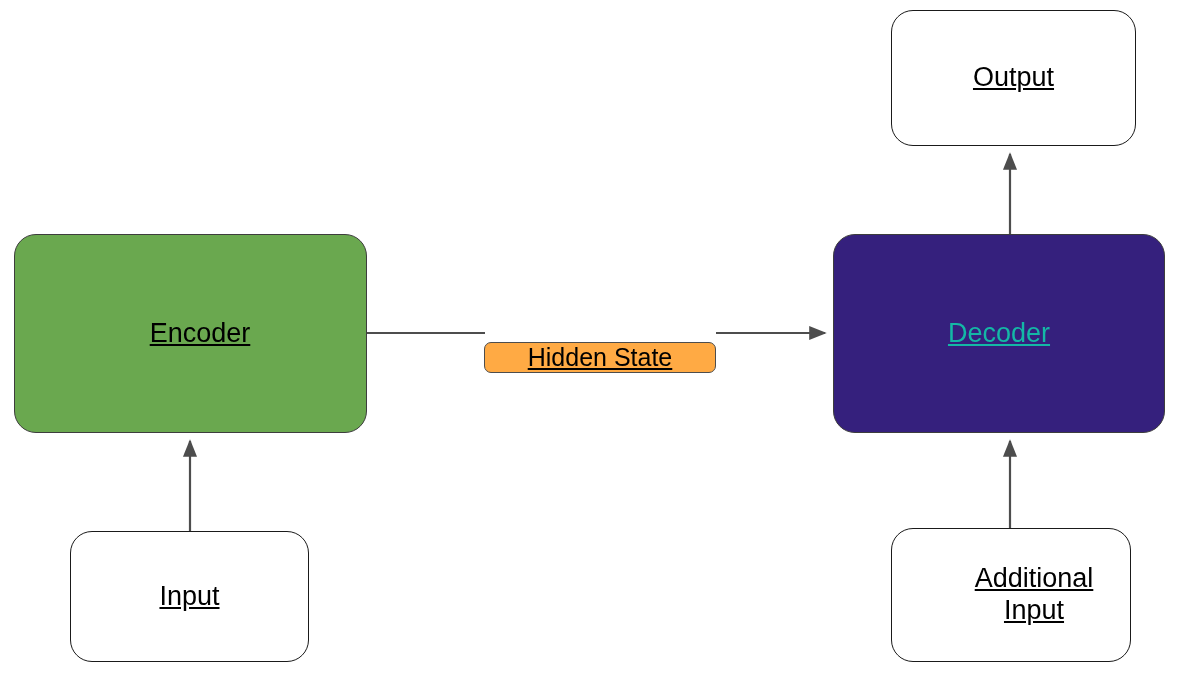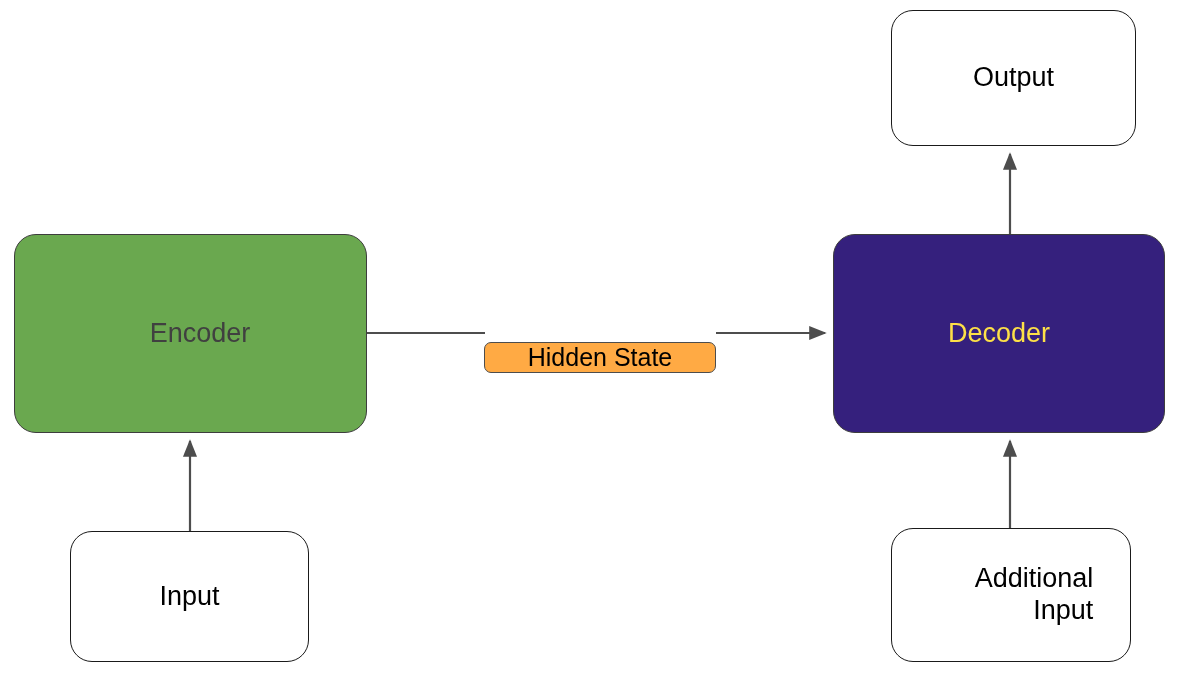--- a/index.html
+++ b/index.html
@@ -23,54 +23,55 @@
     top: 0;
     width: 1200px;
     height: 678px;
   }
   .node {
     position: absolute;
     box-sizing: border-box;
     display: flex;
     align-items: center;
     justify-content: center;
-    text-align: right;
+    text-align: center;
     line-height: 1.18;
     user-select: none;
+    text-decoration: underline;
   }
   .node-label {
     display: block;
     white-space: pre-line;
   }
 
   
   .node.plain {
     background: #ffffff;
     border: 1.6px solid #1a1a1a;
     border-radius: 22px;
     color: #000000;
     font-size: 27px;
   }
 
   
   .node.encoder {
     background: #6aa84f;
     border: 1.8px solid #3d3d3d;
     border-radius: 22px;
-    color: #404040;
+    color: #000000;
     font-size: 27px;
     padding-left: 19px;
   }
 
   
   .node.decoder {
     background: #35207d;
     border: 1.8px solid #3d3d3d;
     border-radius: 22px;
-    color: #fde047;
+    color: #14b8a6;
     font-size: 27px;
   }
 
   
   .node.hidden-state {
     background: #ffaa44;
     border: 1.8px solid #4d4d4d;
     border-radius: 7px;
     color: #000000;
     font-size: 25px;

